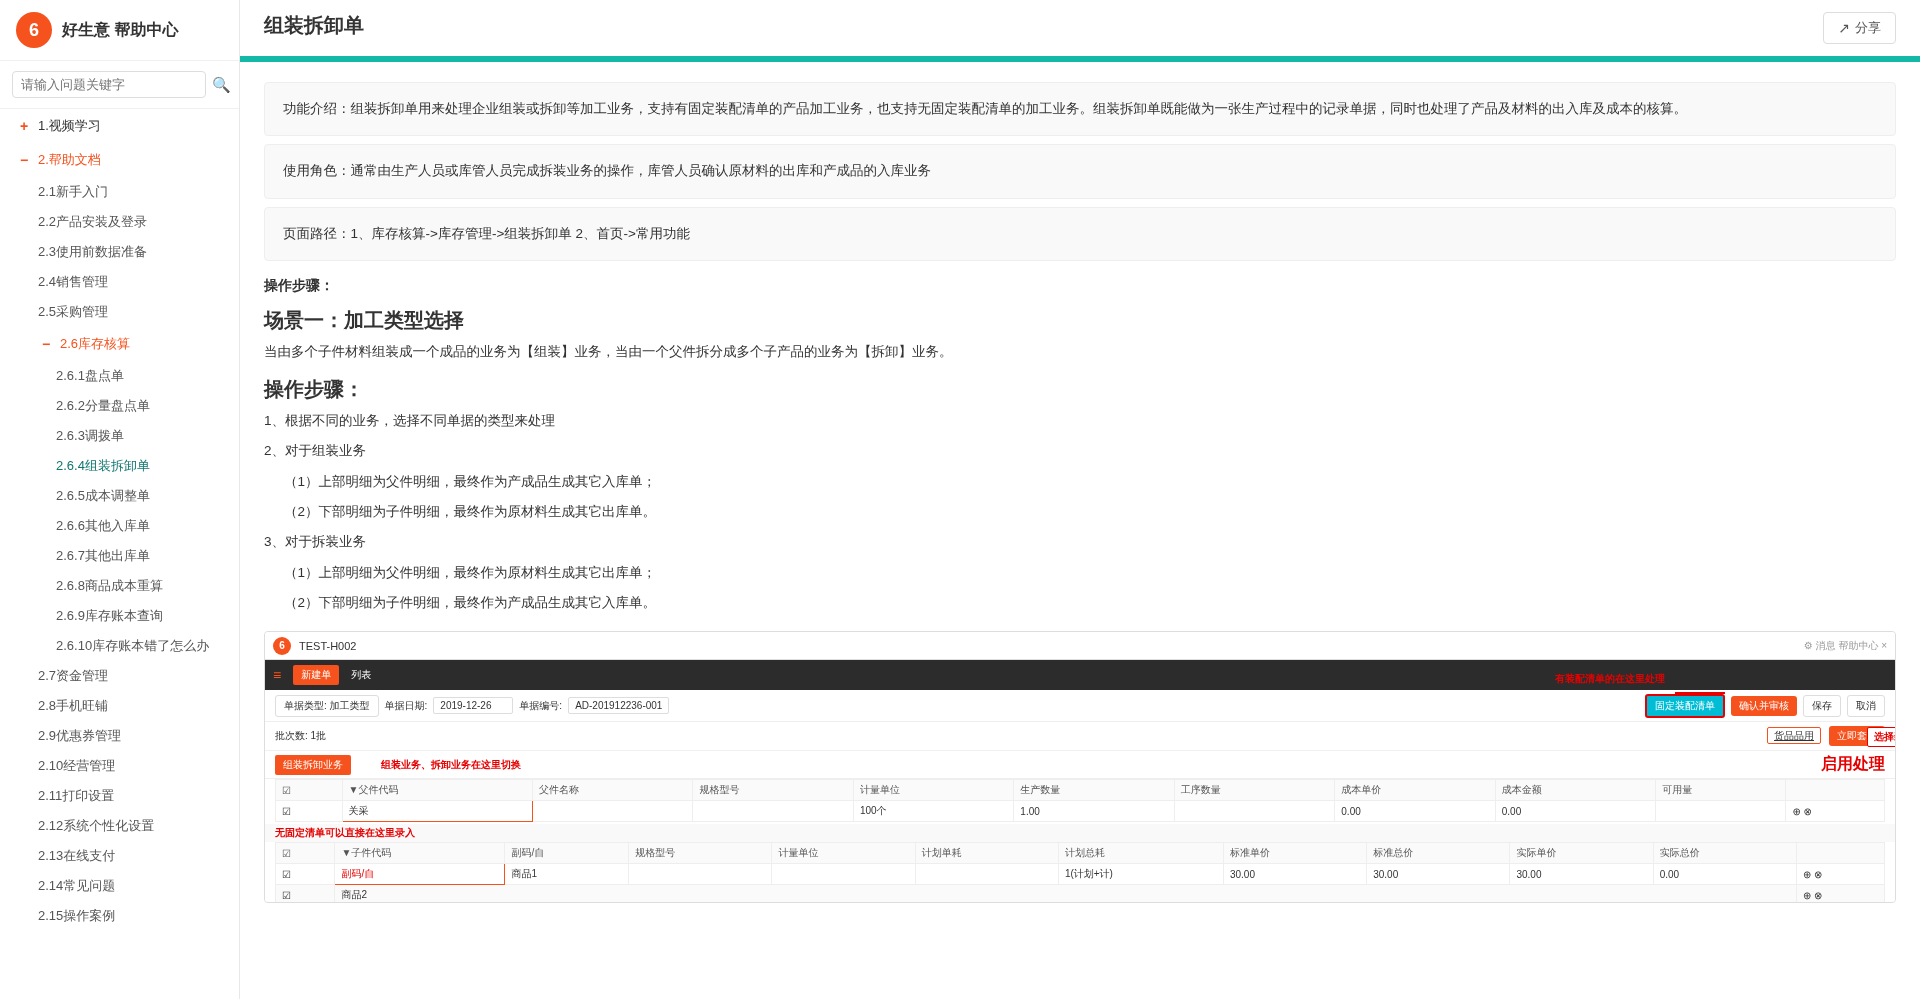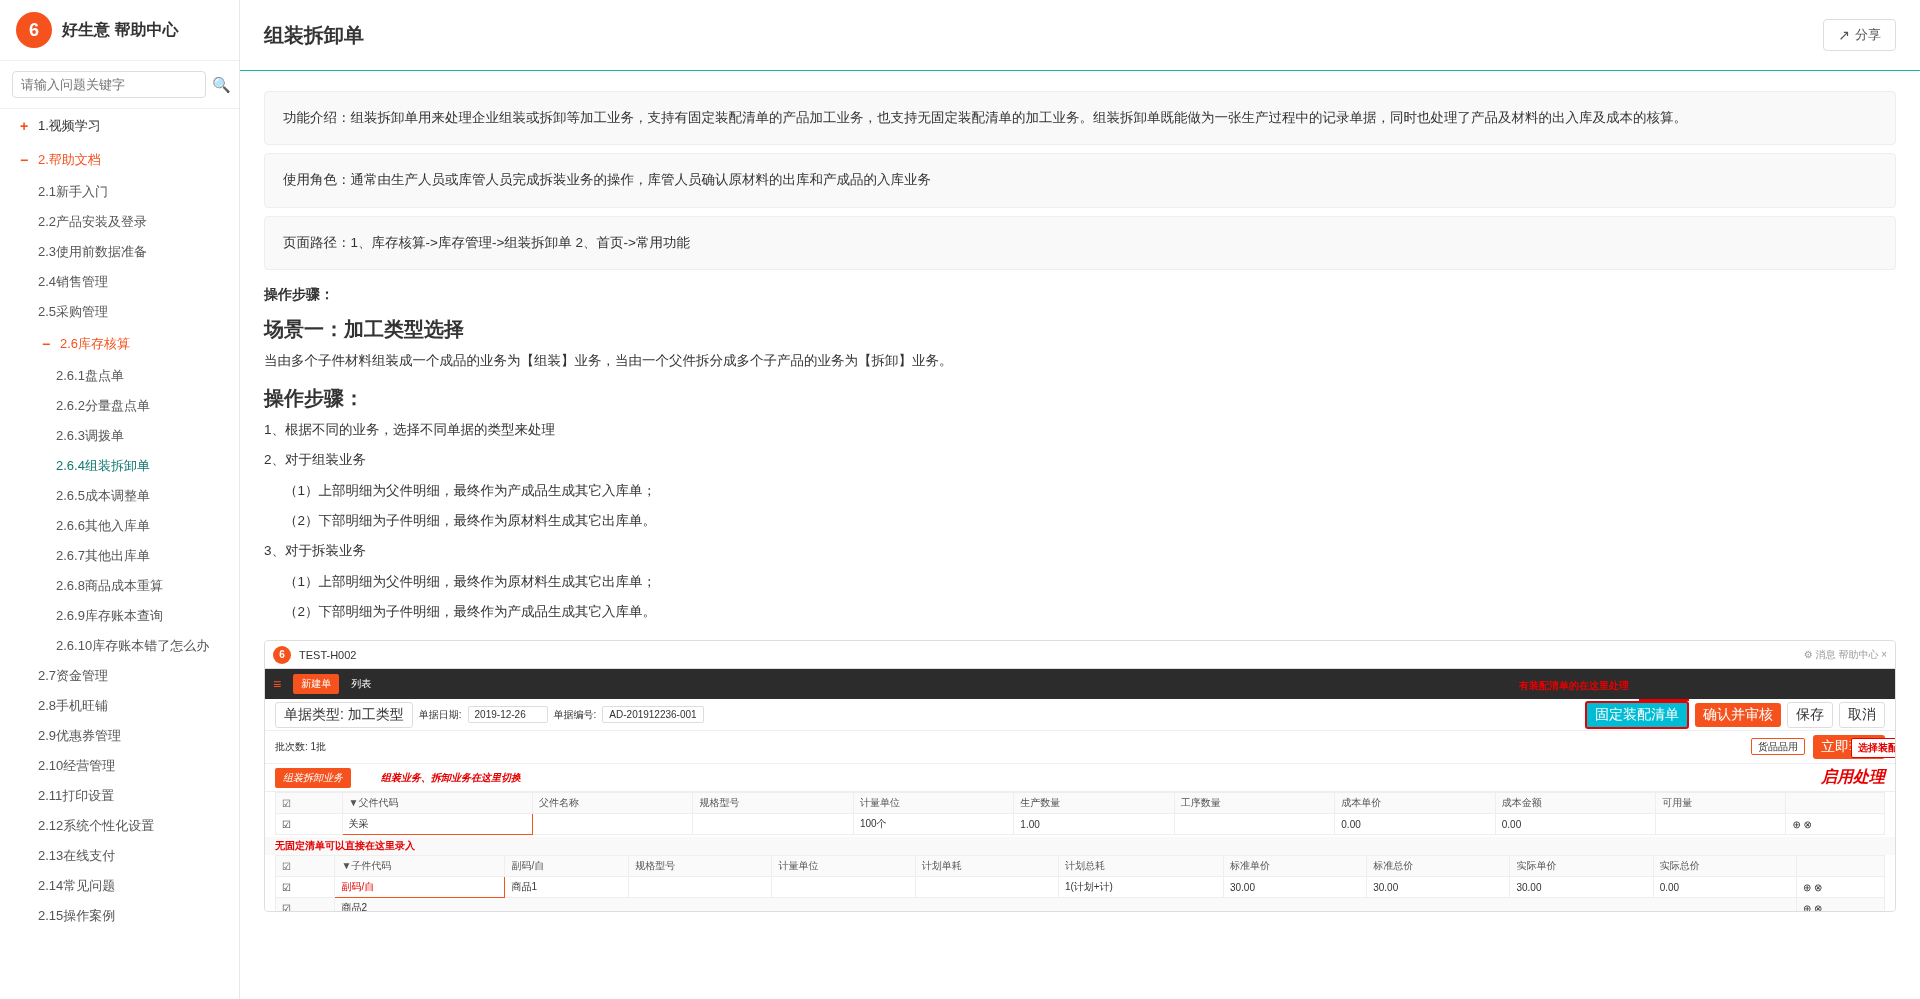--- a/index.html
+++ b/index.html
@@ -110,24 +110,23 @@
     
     #main {
       flex: 1;
       display: flex;
       flex-direction: column;
       background: #fff;
       overflow: hidden;
     }
     #main-header {
       display: flex;
-      align-items: center;
       justify-content: space-between;
-      padding: 19px 24px;
-      border-bottom: 1px solid #14b8a6;
+      padding: 12px 24px;
+      border-bottom: 6px solid #14b8a6;
       background: #fff;
     }
     #page-title {
       font-size: 20px;
       font-weight: bold;
       color: #333;
     }
     #share-btn {
       display: flex;
       align-items: center;
@@ -229,21 +228,21 @@
       height: 32px;
       display: flex;
       align-items: center;
       padding: 0 10px;
       gap: 6px;
       border-bottom: 1px solid #eee;
     }
     .fake-btn {
       padding: 3px 8px;
       border-radius: 3px;
-      font-size: 14px;
+      font-size: 10px;
       cursor: pointer;
       text-align: center;
     }
     .fake-btn-orange { background: #f5521d; color: #fff; border: none; }
     .fake-btn-white { background: #fff; color: #333; border: 1px solid #ddd; }
     .fake-btn-teal { background: #00bcd4; color: #fff; border: none; }
     .fake-form-row {
       display: flex;
       align-items: center;
       padding: 4px 10px;
@@ -261,20 +260,21 @@
       background: #fff;
       min-width: 80px;
     }
     .fake-input-highlight {
       border: 1px solid #f5521d;
       border-radius: 2px;
       padding: 2px 6px;
       font-size: 10px;
       background: #fff;
       min-width: 80px;
+      text-decoration: underline;
     }
     .fake-table {
       width: 100%;
       background: #fff;
       border-collapse: collapse;
       font-size: 10px;
     }
     .fake-table th {
       background: #fafafa;
       border: 1px solid #eee;
@@ -440,21 +440,21 @@
               <span>批次数: 1批</span>
               <span style="flex:1;"></span>
 
               <div style="position:relative; display:inline-block;">
                 <span class="fake-input-highlight" style="min-width:100px;">货品品用</span>
                 <div style="position:absolute; right:-120px; top:-2px; background: #fff; border: 1px solid #e60000; padding: 2px 6px; color:#e60000; font-size:10px; font-weight:bold; white-space:nowrap; border-radius:2px;">选择装配清单</div>
               </div>
               <button class="fake-btn fake-btn-orange">立即套用</button>
             </div>
 
-            <div style="padding: 3px 10px; background: #fff; border-bottom: 1px solid #eee; display:flex; align-items:center; gap:10px; position:relative;font-style:italic;">
+            <div style="padding: 3px 10px; background: #fff; border-bottom: 1px solid #eee; display:flex; align-items:center; gap:10px; position:relative;">
               <div style="background: #f5521d; color: #fff; padding: 3px 8px; font-size: 10px; border-radius:2px; cursor:pointer;">组装拆卸业务</div>
               <div style="color: #e60000; font-size: 10px; font-weight:bold; margin-left: 20px;">组装业务、拆卸业务在这里切换</div>
               <span style="flex:1;"></span>
               <div style="color:#e60000; font-size:16px; font-weight:bold; ">启用处理</div>
             </div>
           </div>
 
           <div style="padding: 0 10px 2px 10px; background:#fff;">
             <table class="fake-table">
               <thead>

